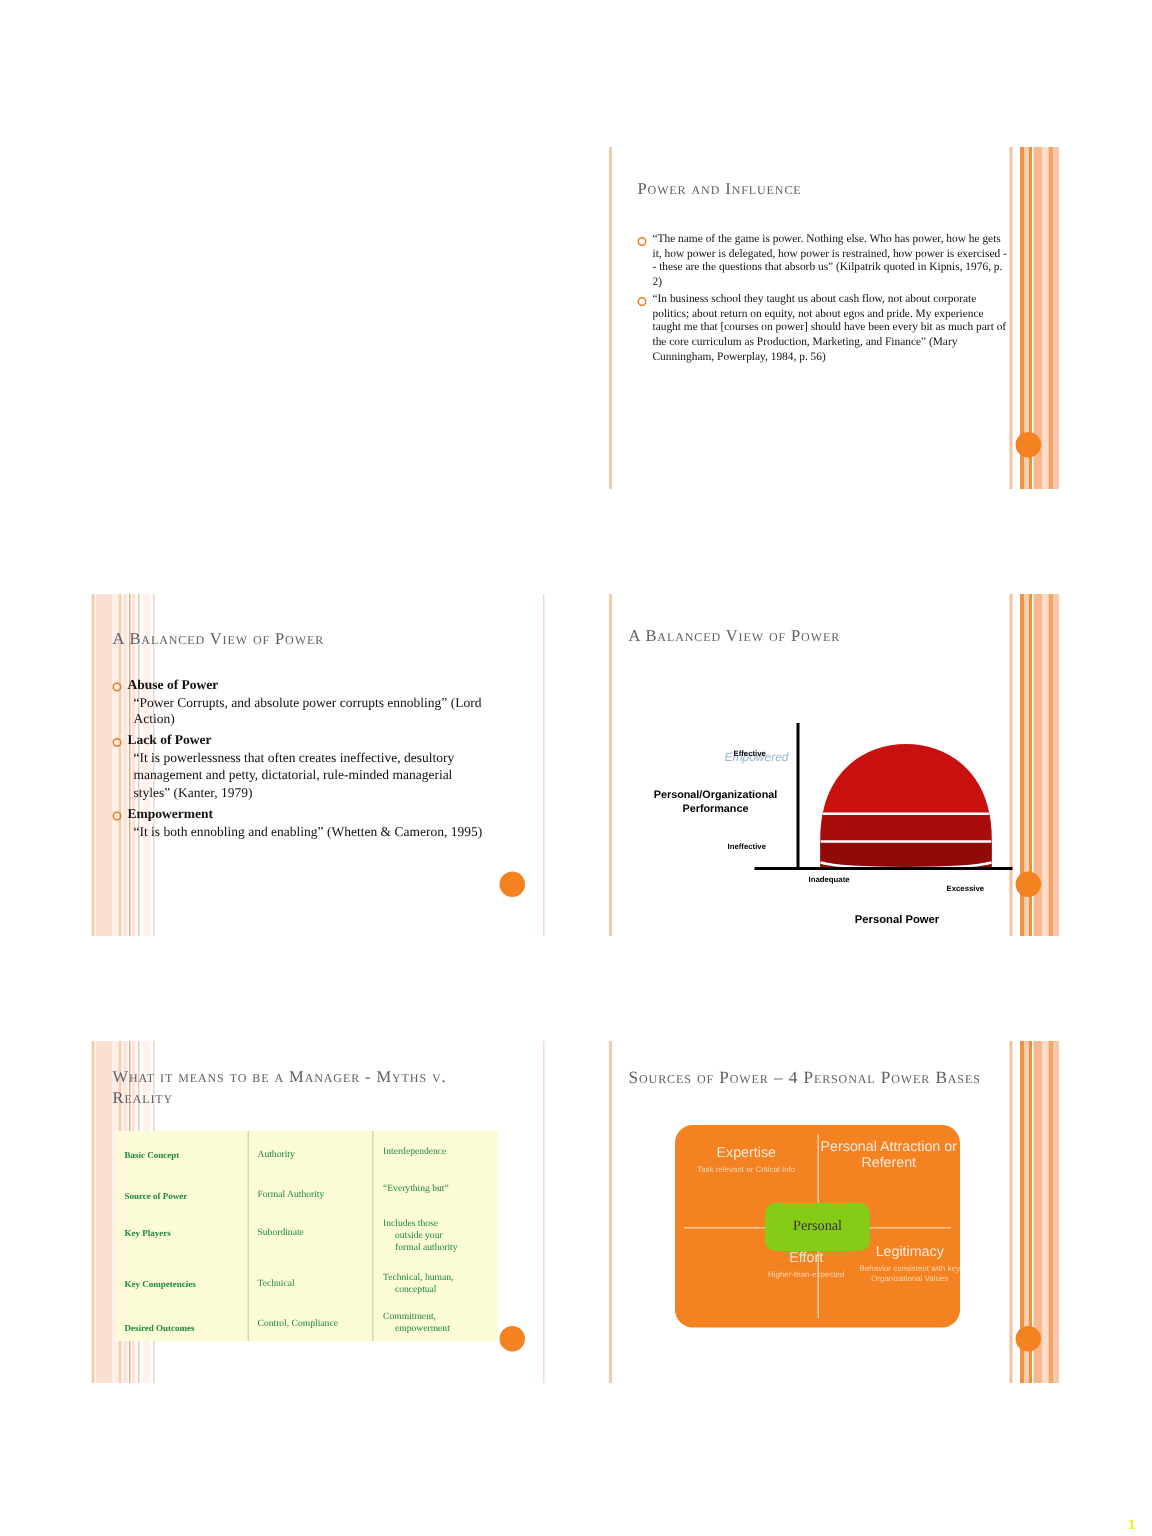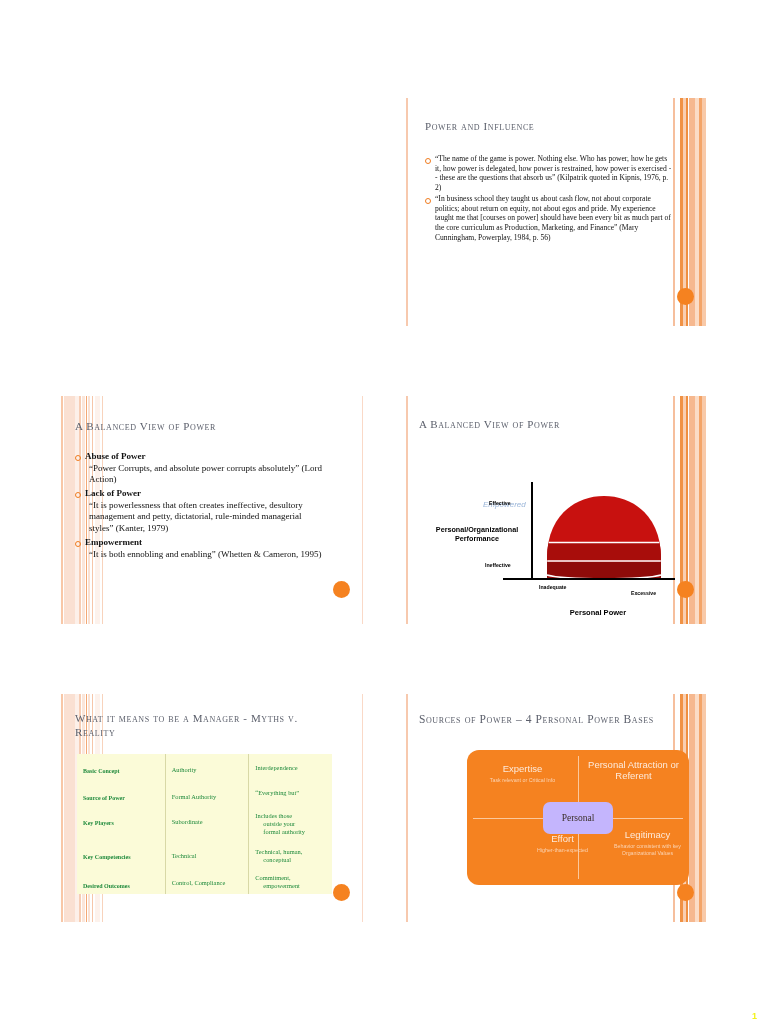--- a/index.html
+++ b/index.html
@@ -213,41 +213,41 @@
     font-size: 6.4px;
     line-height: 1.22;
   }
   .tcol.c-a .tcell { font-weight: bold; font-size: 6px; }
   .tcell .ind { display: block; padding-left: 8px; }
 
   
   .s6-title { left: 14px; top: 18px; font-size: 11.5px; width: 255px; }
   .quadbox {
     position: absolute;
-    left: 62px; top: 56px;
-    width: 222px; height: 135px;
+    left: 45px; top: 56px;
+    width: 190px; height: 135px;
     background: #f58220;
     border-radius: 12px;
     font-family: "Liberation Sans", sans-serif;
   }
   .qdiv-v { position: absolute; left: 50%; top: 6px; bottom: 6px; width: 1px; background: #fbc89c; }
   .qdiv-h { position: absolute; top: 50%; left: 6px; right: 6px; height: 1px; background: #fbc89c; }
   .quad { position: absolute; width: 50%; text-align: center; color: #fce3cd; }
   .quad .qt { font-size: 9.5px; line-height: 1.15; color: #fdeadb; }
   .quad .qs { font-size: 5.3px; line-height: 1.25; margin-top: 2px; color: #fbd4b4; }
   .q-tl { left: 0;   top: 14px; }
   .q-tr { left: 50%; top: 10px; }
   .q-bl { left: 0;   top: 84px; padding-left: 40px; }
   .q-br { left: 50%; top: 80px; margin-left: 14px; }
   .qcenter {
     position: absolute;
     left: 50%; top: 50%;
     transform: translate(-50%, -50%);
     width: 70px; height: 32px;
-    background: #c4b5fd;
+    background: #84cc16;
     border-radius: 7px;
     display: flex; align-items: center; justify-content: center;
     font-family: "Liberation Serif", serif;
     font-size: 9.5px;
     color: #3a2f28;
   }
 
   
   .pageno {
     position: absolute;
@@ -301,21 +301,21 @@
         <i class="s-i"></i>
         <i class="s-j"></i>
     </div>
     <div class="rule-right"></div>
 
     <div class="stitle s3-title">A Balanced View of Power</div>
 
     <div class="bullets s3-body">
       <div class="bullet">
         <b>Abuse of Power</b>
-        <span class="sub">“Power Corrupts, and absolute power corrupts absolutely” (Lord Action)</span>
+        <span class="sub">“Power Corrupts, and absolute power corrupts ennobling” (Lord Action)</span>
       </div>
       <div class="bullet">
         <b>Lack of Power</b>
         <span class="sub">“It is powerlessness that often creates ineffective, desultory management and petty, dictatorial, rule-minded managerial styles”  (Kanter, 1979)</span>
       </div>
       <div class="bullet">
         <b>Empowerment</b>
         <span class="sub">“It is both ennobling and enabling” (Whetten &amp; Cameron, 1995)</span>
       </div>
     </div>

